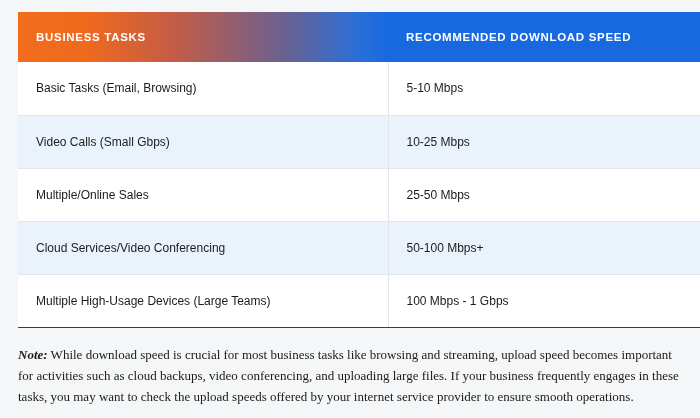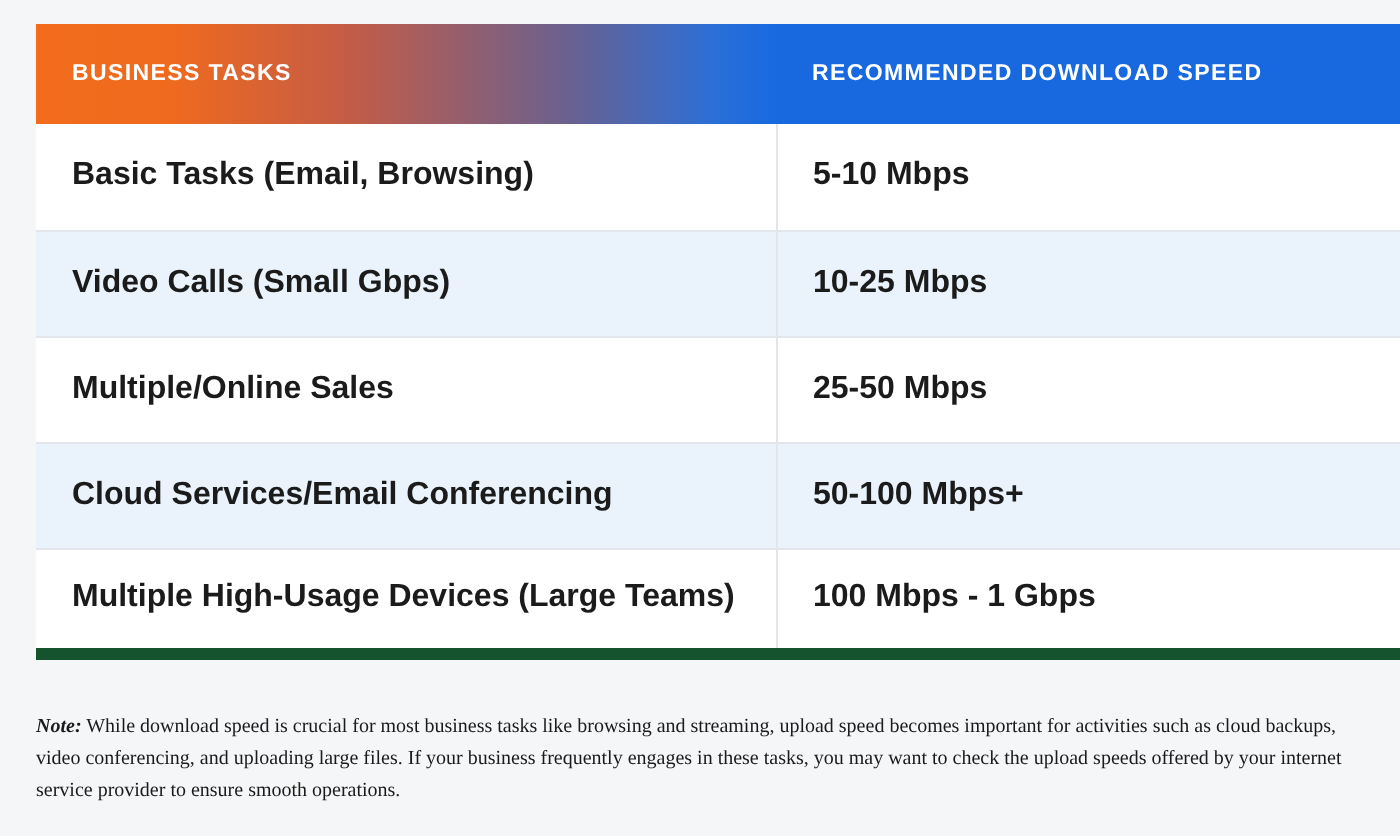--- a/index.html
+++ b/index.html
@@ -55,36 +55,36 @@
     height: 53px;
   }
   tbody tr.alt {
     background: #eaf3fc;
   }
   tbody tr.plain {
     background: #ffffff;
   }
   td.cell {
     vertical-align: middle;
-    font-size: 16px;
-    font-weight: bold;
+    font-size: 12px;
+    font-weight: normal;
     color: #1b1b1b;
     padding-left: 18px;
     border-bottom: 1px solid #e2e6ea;
   }
   td.cell-left {
     border-right: 1px solid #e2e6ea;
   }
   tbody tr:last-child td.cell {
-    border-bottom: 6px solid #14532d;
+    border-bottom: 1px solid #14532d;
   }
   .note {
     width: 664px;
-    margin: 26px auto 0 auto;
-    font-size: 10px;
+    margin: 16px auto 0 auto;
+    font-size: 13px;
     line-height: 1.62;
     color: #1b1b1b;
     font-family: "Liberation Serif", serif;
   }
   .note .note-label {
     font-weight: bold;
     font-style: italic;
   }
   .note .note-text {
     font-style: normal;
@@ -109,21 +109,21 @@
       </tr>
       <tr class="alt">
         <td class="cell cell-left">Video Calls (Small Gbps)</td>
         <td class="cell">10-25 Mbps</td>
       </tr>
       <tr class="plain">
         <td class="cell cell-left">Multiple/Online Sales</td>
         <td class="cell">25-50 Mbps</td>
       </tr>
       <tr class="alt">
-        <td class="cell cell-left">Cloud Services/Email Conferencing</td>
+        <td class="cell cell-left">Cloud Services/Video Conferencing</td>
         <td class="cell">50-100 Mbps+</td>
       </tr>
       <tr class="plain">
         <td class="cell cell-left">Multiple High-Usage Devices (Large Teams)</td>
         <td class="cell">100 Mbps - 1 Gbps</td>
       </tr>
     </tbody>
   </table>
 
   <p class="note">

